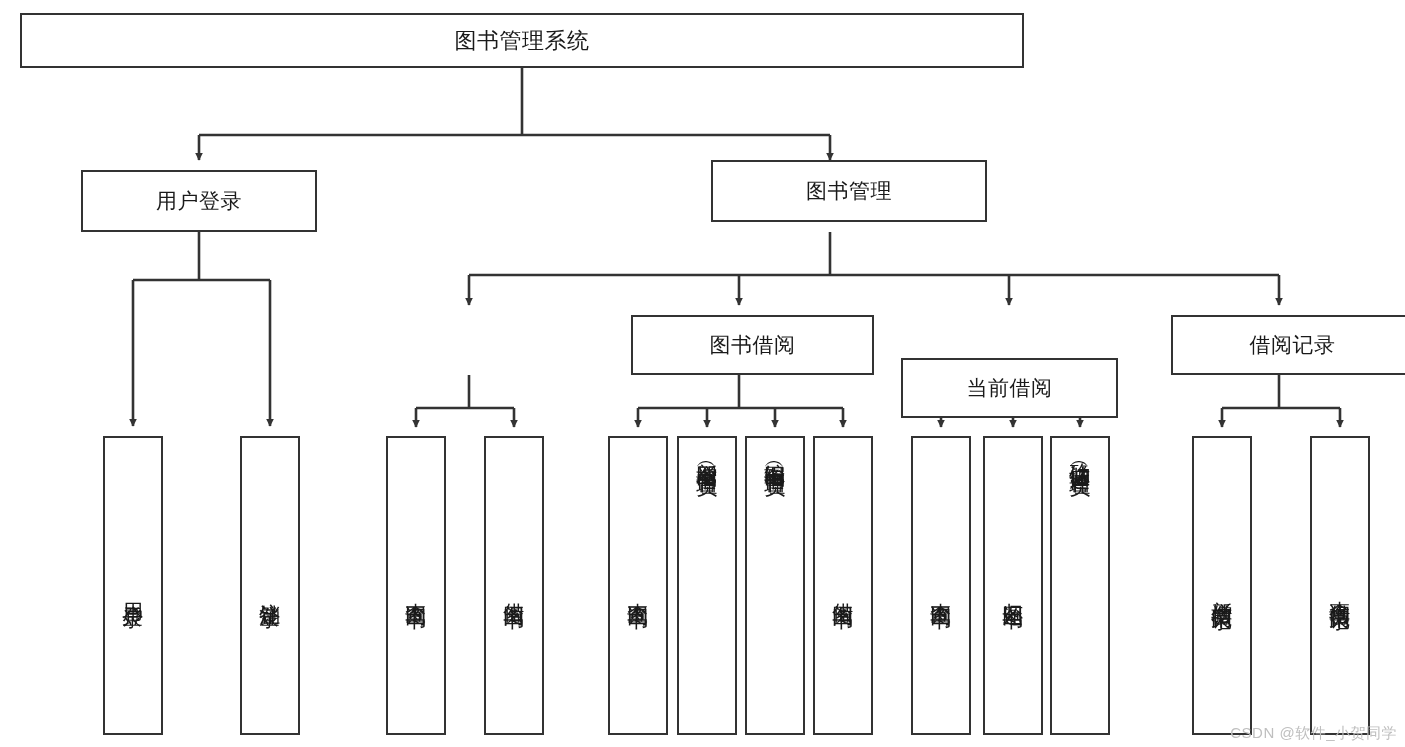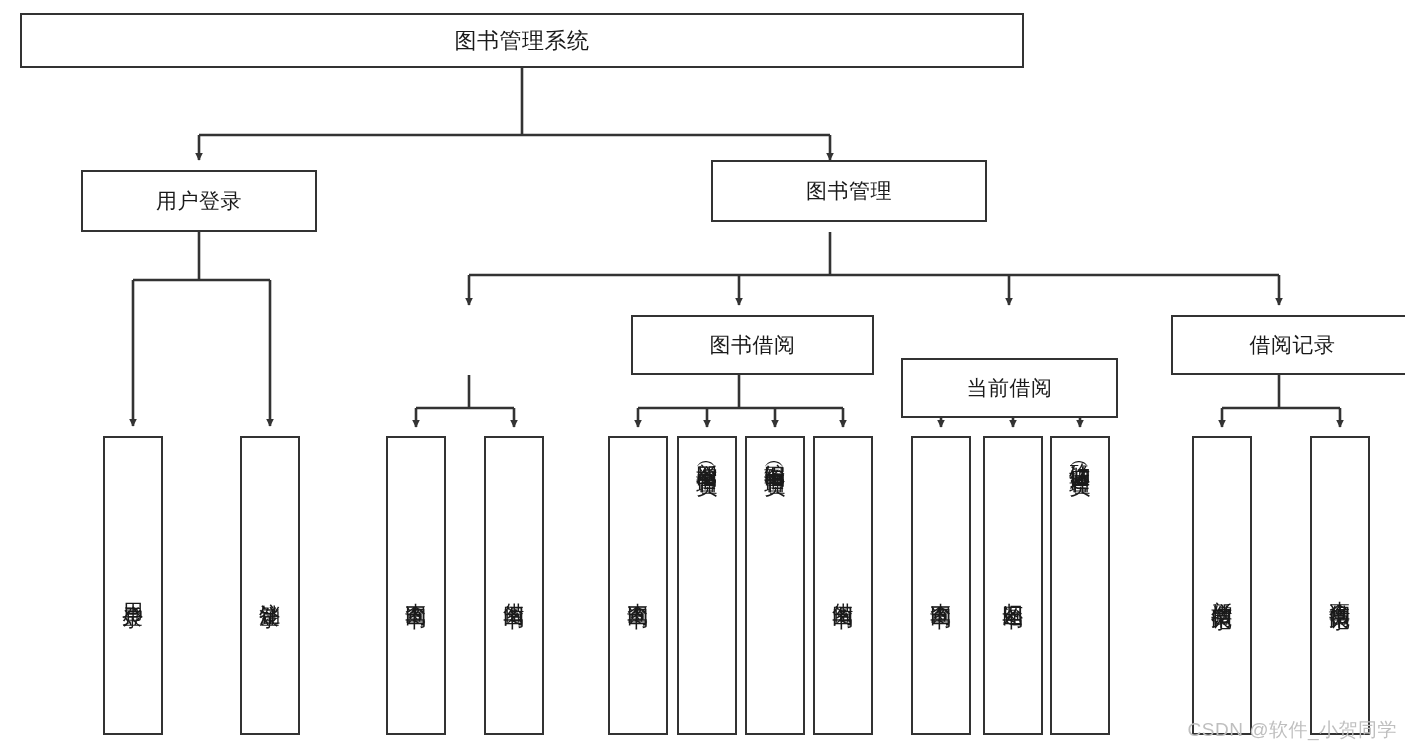--- a/index.html
+++ b/index.html
@@ -56,21 +56,21 @@
     padding-top: 8px;
   }
   .node.leaf.tall-text {
     align-items: flex-start;
   }
   .node.root .lbl { font-size: 22px; }
   #watermark {
     position: absolute;
     right: 8px;
     bottom: 4px;
-    font-size: 19px;
+    font-size: 15px;
     color: #bfbfbf;
     z-index: 5;
     white-space: nowrap;
     letter-spacing: 0.5px;
   }
 </style>
 </head>
 <body>
 
 <div id="canvas">

